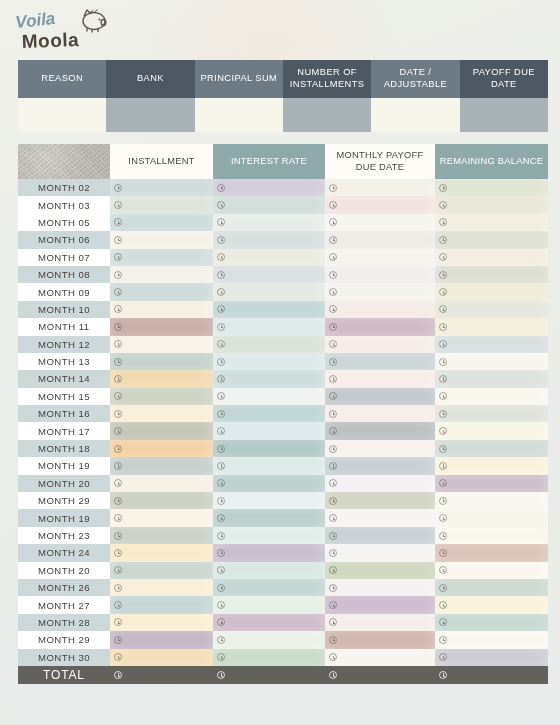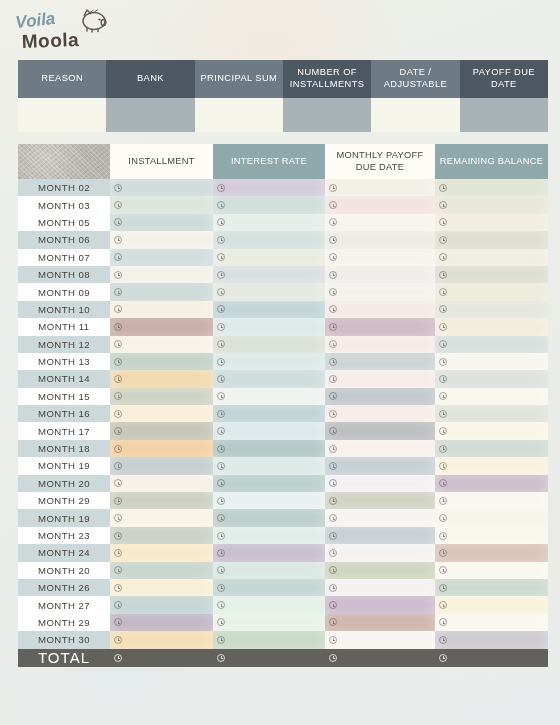--- a/index.html
+++ b/index.html
@@ -78,21 +78,21 @@
     content:"";position:absolute;left:3px;top:1.5px;
     width:1px;height:2.6px;background:rgba(90,86,78,.6);
   }
   .ic::after{
     content:"";position:absolute;left:3px;top:3.6px;
     width:2.4px;height:1px;background:rgba(90,86,78,.6);
   }
 
   
   tr.total td{height:18px;background:#63615c;}
-  tr.total td.mo{color:#ffffff;background:#63615c;font-size:15px;letter-spacing:.07em;}
+  tr.total td.mo{color:#ffffff;background:#63615c;font-size:12px;letter-spacing:.07em;}
   tr.total .ic{border-color:rgba(255,255,255,.75);}
   tr.total .ic::before,tr.total .ic::after{background:rgba(255,255,255,.8);}
 </style>
 </head>
 <body>
 
 <div class="page">
 
   <div class="header">
     <div class="logo">
@@ -324,20 +324,27 @@
             <td class="cell" style="background: rgb(201, 215, 206);"><span class="ic"></span><span></span></td>
           </tr>
           <tr>
             <td class="mo w">MONTH 27</td>
             <td class="cell" style="background: rgb(194, 212, 210);"><span class="ic"></span><span></span></td>
             <td class="cell" style="background: rgb(227, 239, 229);"><span class="ic"></span><span></span></td>
             <td class="cell" style="background: rgb(203, 184, 205);"><span class="ic"></span><span></span></td>
             <td class="cell" style="background: rgb(248, 241, 218);"><span class="ic"></span><span></span></td>
           </tr>
           <tr>
+            <td class="mo g">MONTH 28</td>
+            <td class="cell" style="background: rgb(248, 238, 208);"><span class="ic"></span><span></span></td>
+            <td class="cell" style="background: rgb(205, 184, 198);"><span class="ic"></span><span></span></td>
+            <td class="cell" style="background: rgb(244, 236, 233);"><span class="ic"></span><span></span></td>
+            <td class="cell" style="background: rgb(196, 214, 207);"><span class="ic"></span><span></span></td>
+          </tr>
+          <tr>
             <td class="mo w">MONTH 29</td>
             <td class="cell" style="background: rgb(192, 178, 194);"><span class="ic"></span><span></span></td>
             <td class="cell" style="background: rgb(232, 241, 231);"><span class="ic"></span><span></span></td>
             <td class="cell" style="background: rgb(205, 178, 170);"><span class="ic"></span><span></span></td>
             <td class="cell" style="background: rgb(249, 247, 239);"><span class="ic"></span><span></span></td>
           </tr>
           <tr>
             <td class="mo g">MONTH 30</td>
             <td class="cell" style="background: rgb(243, 221, 180);"><span class="ic"></span><span></span></td>
             <td class="cell" style="background: rgb(198, 217, 198);"><span class="ic"></span><span></span></td>

